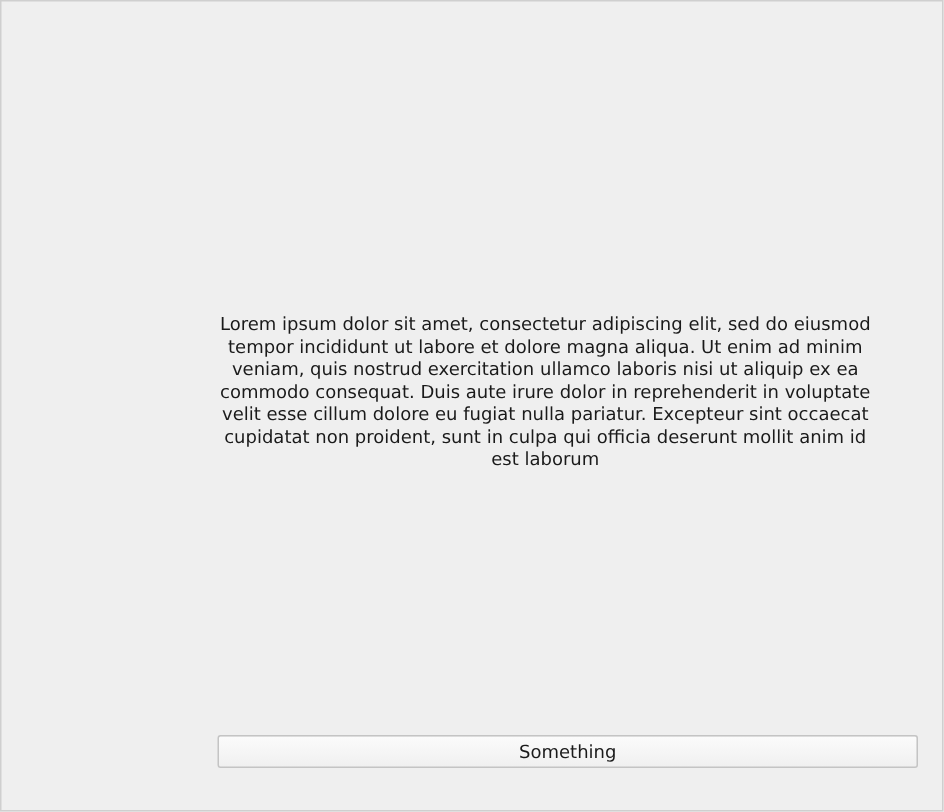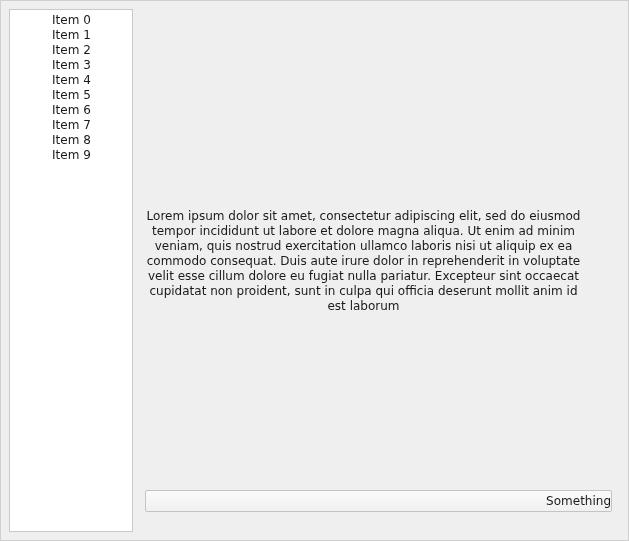--- a/index.html
+++ b/index.html
@@ -62,47 +62,35 @@
     color: #1a1a1a;
     text-align: center;
   }
   .bottom-button {
     position: absolute;
     left: 4px;
     bottom: 20px;
     width: 467px;
     height: 22px;
     line-height: 20px;
-    text-align: right;
+    text-align: center;
     font-size: 12px;
     color: #1a1a1a;
     background: linear-gradient(to bottom, #fbfbfb 0%, #f0f0f0 100%);
     border: 1px solid #c4c4c4;
     border-radius: 2px;
     box-sizing: border-box;
     padding: 0;
     font-family: "DejaVu Sans", sans-serif;
   }
 </style>
 </head>
 <body>
 
 <div class="app-window">
 
-  <div class="list-panel">
-    <div class="list-item">Item 0</div>
-    <div class="list-item">Item 1</div>
-    <div class="list-item">Item 2</div>
-    <div class="list-item">Item 3</div>
-    <div class="list-item">Item 4</div>
-    <div class="list-item">Item 5</div>
-    <div class="list-item">Item 6</div>
-    <div class="list-item">Item 7</div>
-    <div class="list-item">Item 8</div>
-    <div class="list-item">Item 9</div>
-  </div>
 
   <div class="content-area">
     <div class="paragraph">Lorem ipsum dolor sit amet, consectetur adipiscing elit, sed do eiusmod tempor incididunt ut labore et dolore magna aliqua. Ut enim ad minim veniam, quis nostrud exercitation ullamco laboris nisi ut aliquip ex ea commodo consequat. Duis aute irure dolor in reprehenderit in voluptate velit esse cillum dolore eu fugiat nulla pariatur. Excepteur sint occaecat cupidatat non proident, sunt in culpa qui officia deserunt mollit anim id est laborum</div>
     <button class="bottom-button">Something</button>
   </div>
 
 </div>
 
 </body></html>

